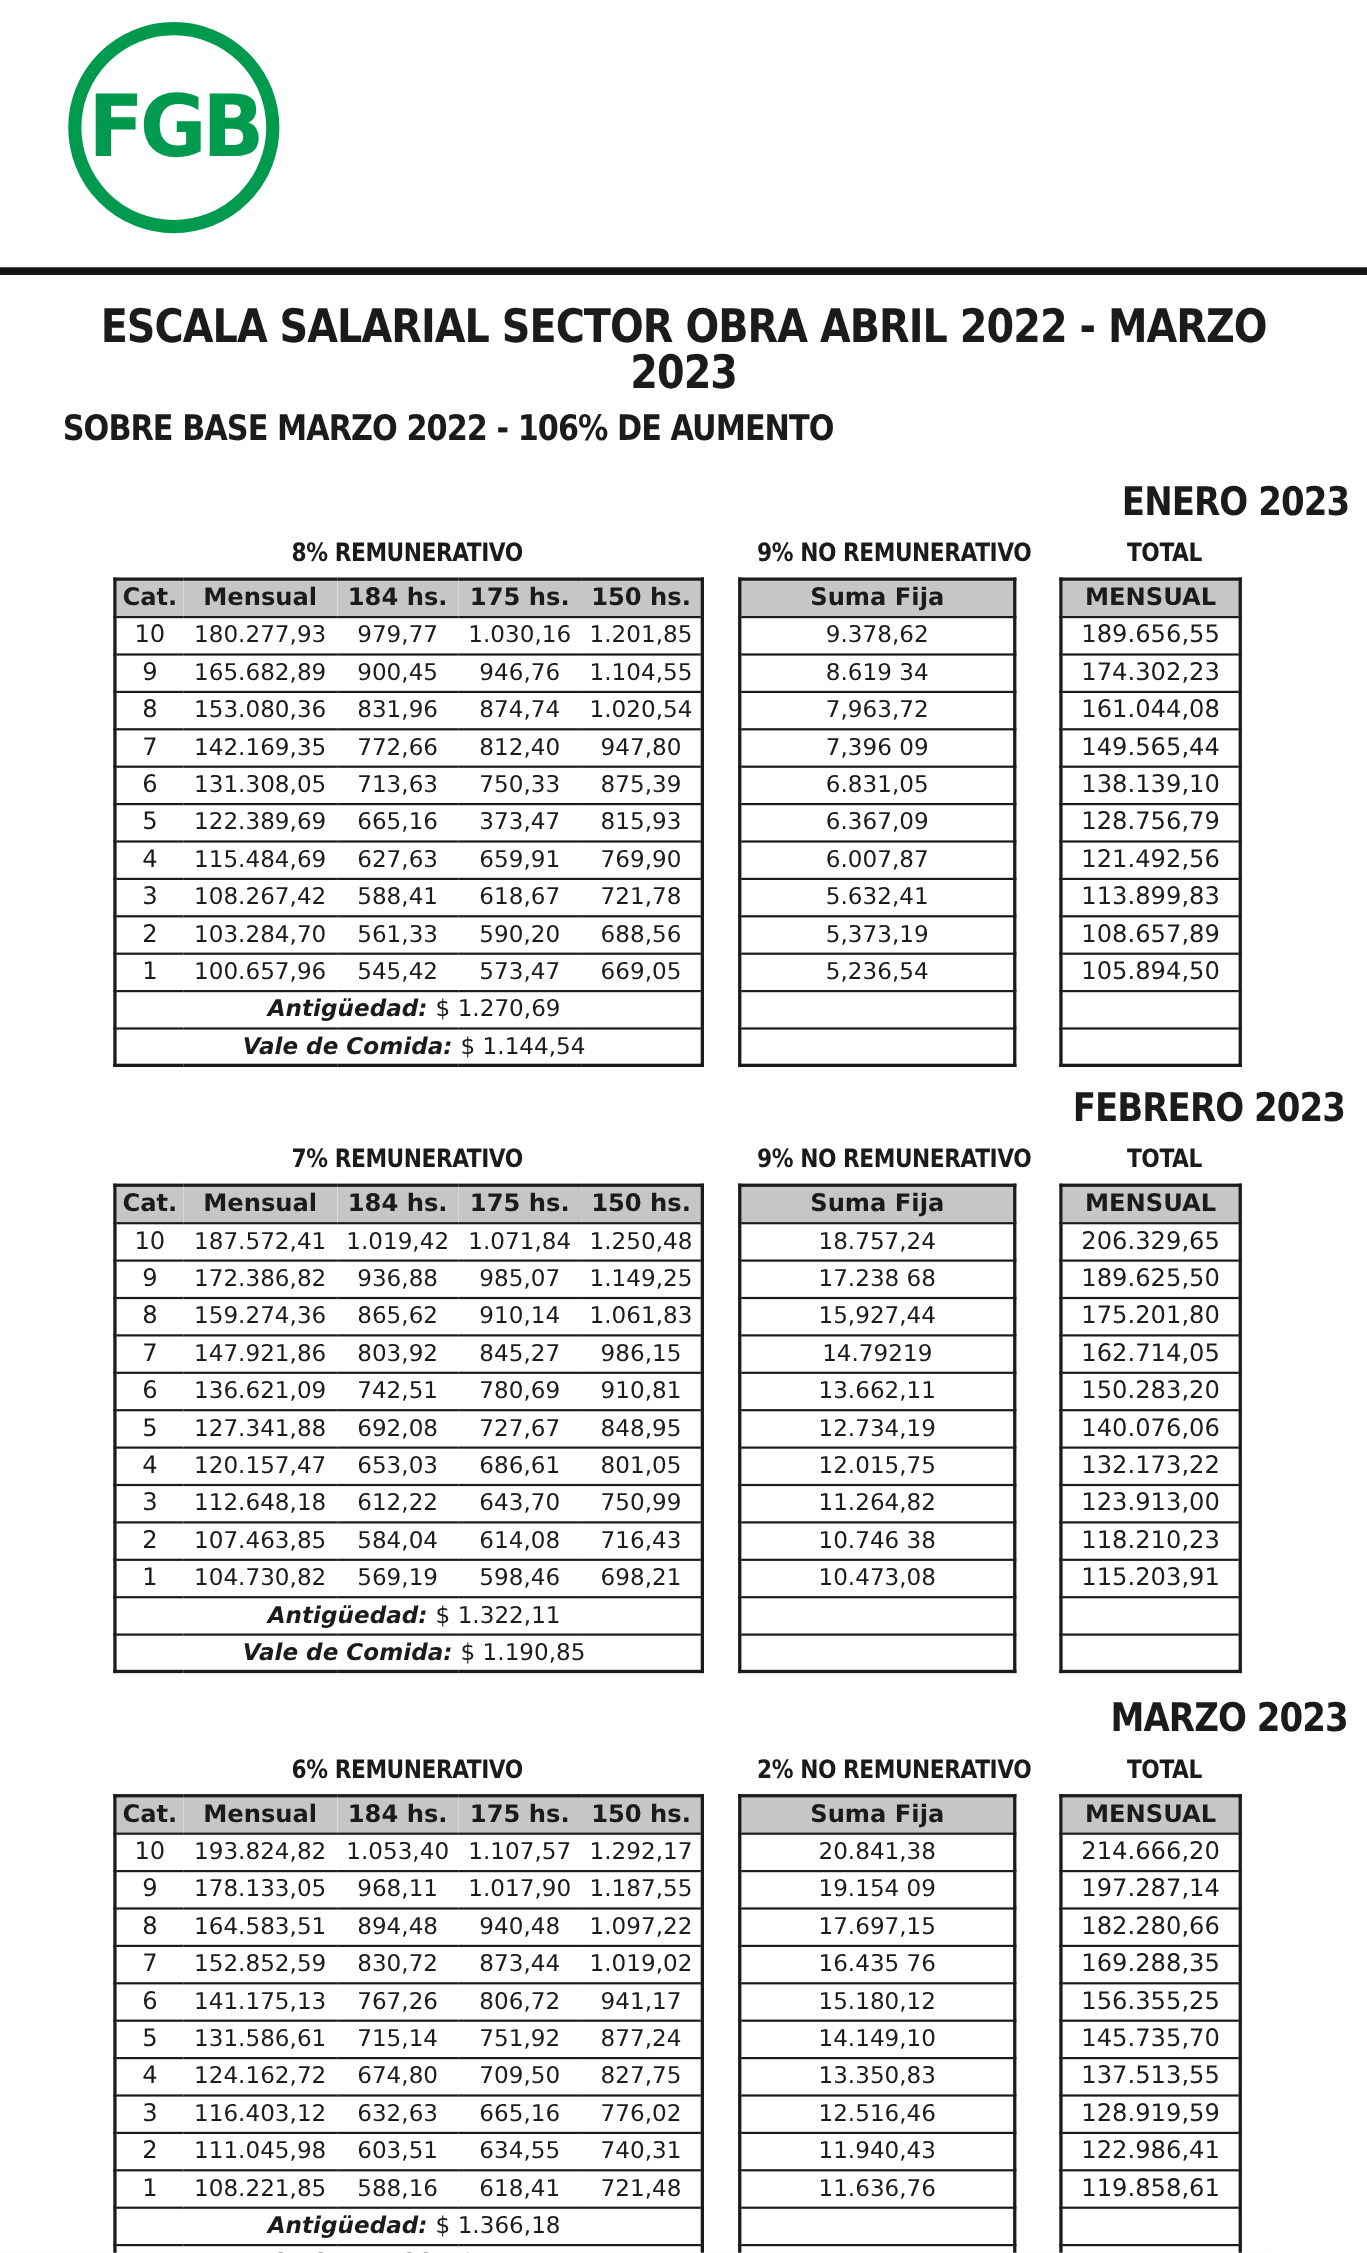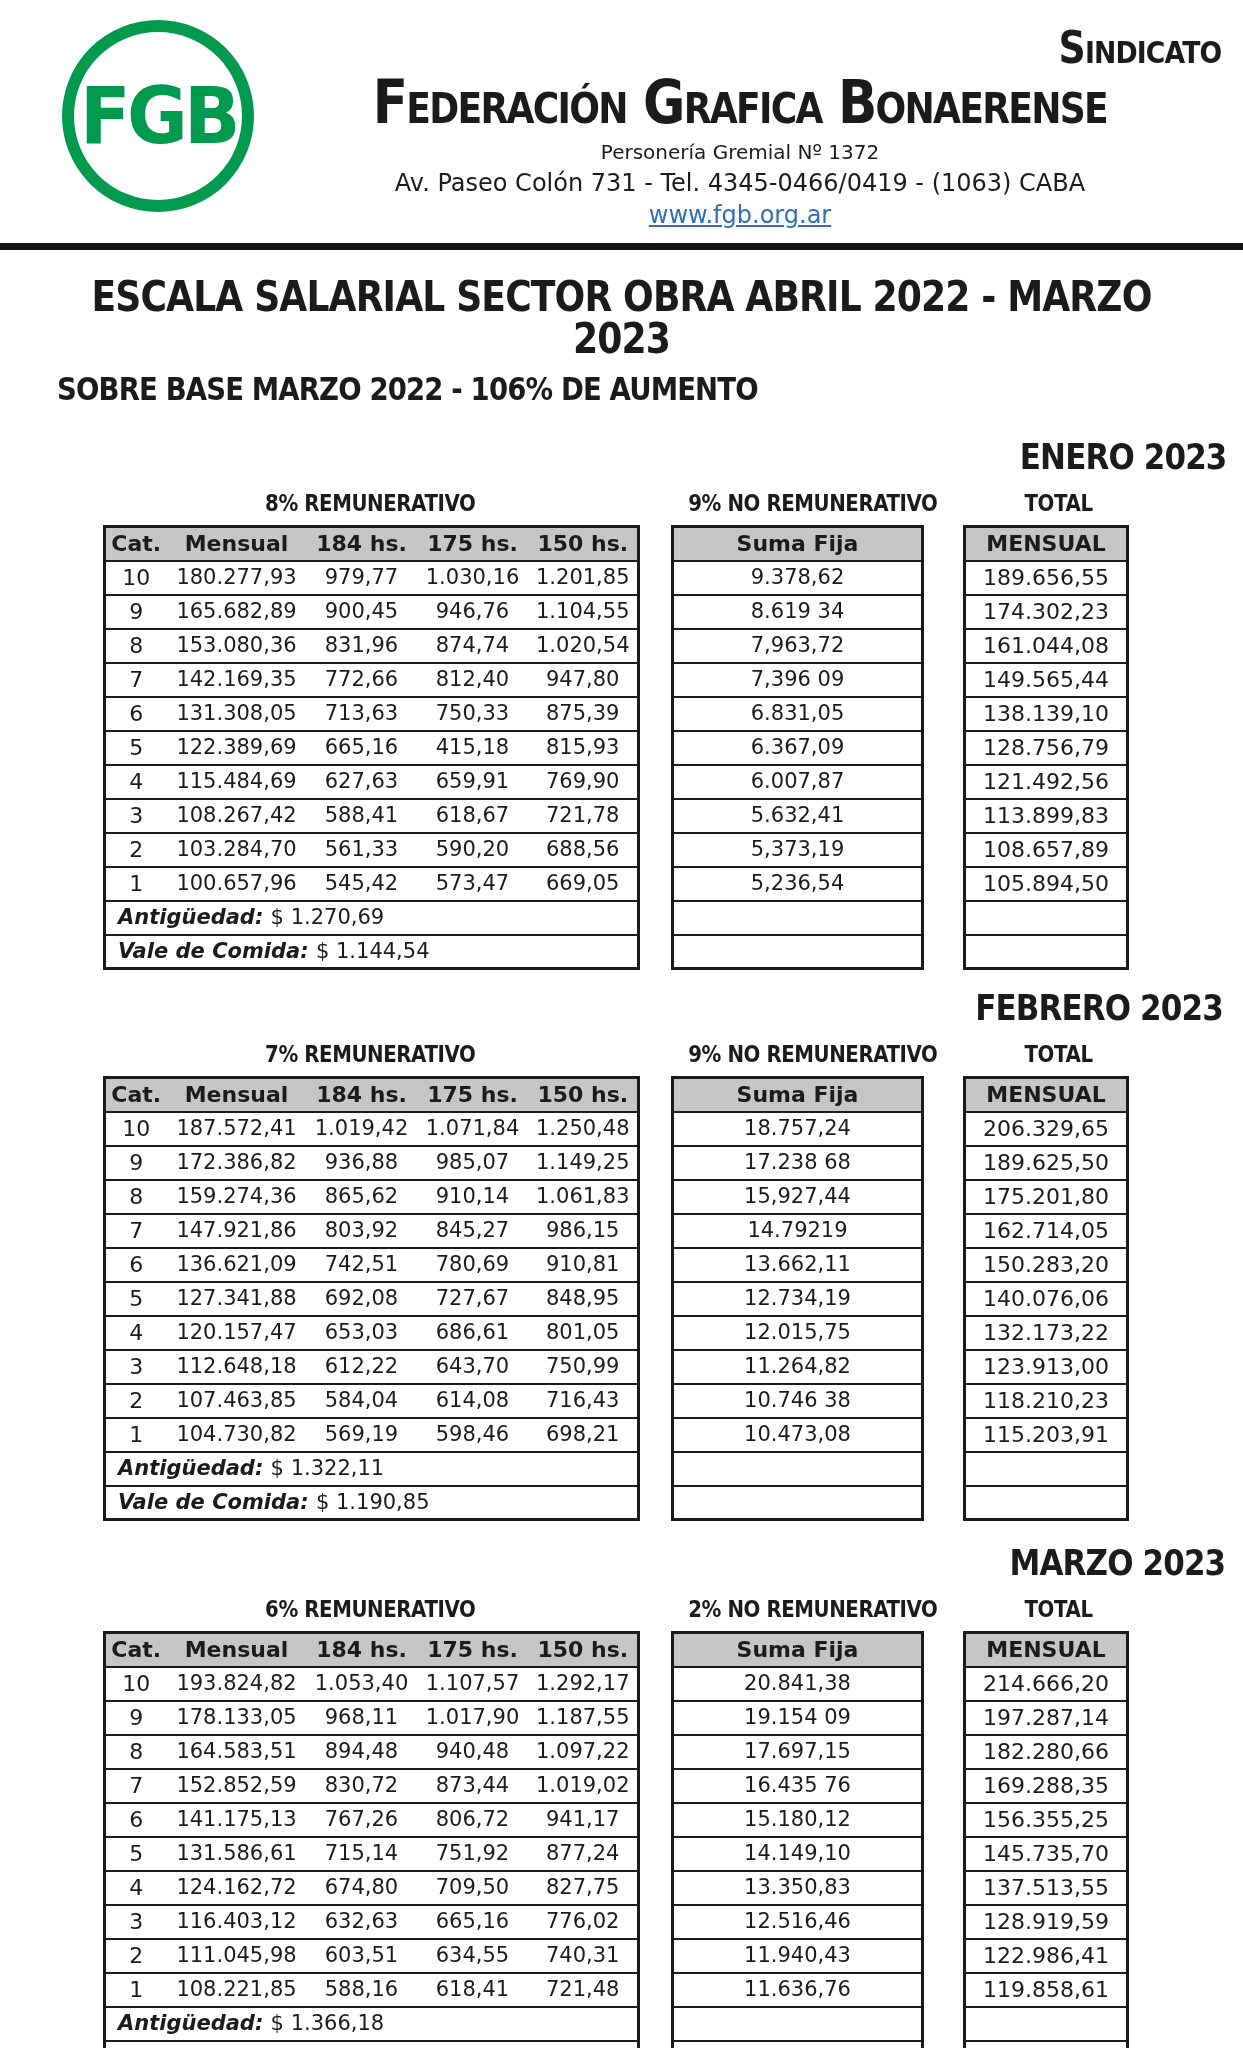--- a/index.html
+++ b/index.html
@@ -49,38 +49,31 @@
 
   .tables{display:flex;margin-left:103px;margin-top:9px;align-items:flex-start}
   table{border-collapse:collapse;table-layout:fixed;border:3px solid var(--ink)}
   .t-left{width:534px}
   .t-mid{width:253px;margin-left:31px}
   .t-right{width:166px;margin-left:39px}
   th,td{border-top:2px solid var(--ink);border-bottom:2px solid var(--ink);
         height:34px;text-align:center;font-size:21px;line-height:1;padding:0 2px;white-space:nowrap;overflow:hidden}
   th{background:var(--header-gray);font-weight:bold;font-size:22px}
   td.b{font-weight:normal;font-size:22px}
-  td.foot{text-align:left;padding-left:12px}
+  td.foot{text-align:center;padding-left:12px}
   .flabel{font-weight:bold;font-style:italic}
 </style>
 </head>
 <body>
 
 <div class="page">
 
   <div class="header">
     <div class="logo">
       <span class="logo-text">FGB</span>
-    </div>
-    <div class="header-text">
-      <div class="sindicato"><span class="condensed">Sindicato</span></div>
-      <div class="org-name"><span class="condensed">Federación Grafica Bonaerense</span></div>
-      <div class="personeria">Personería Gremial Nº 1372</div>
-      <div class="address">Av. Paseo Colón 731 - Tel. 4345-0466/0419 - (1063) CABA</div>
-      <div class="website"><a>www.fgb.org.ar</a></div>
     </div>
   </div>
   <div class="rule"></div>
 
   <div class="main-title"><span class="condensed">ESCALA SALARIAL SECTOR OBRA ABRIL 2022 - MARZO 2023</span></div>
   <div class="sub-title"><span class="condensed">SOBRE BASE MARZO 2022 - 106% DE AUMENTO</span></div>
 
   <section class="month m1">
     <div class="month-title"><span class="condensed">ENERO 2023</span></div>
     <div class="group-labels">
@@ -139,21 +132,21 @@
               <td class="b">6</td>
               <td>131.308,05</td>
               <td>713,63</td>
               <td>750,33</td>
               <td>875,39</td>
             </tr>
             <tr>
               <td class="b">5</td>
               <td>122.389,69</td>
               <td>665,16</td>
-              <td>415,18</td>
+              <td>373,47</td>
               <td>815,93</td>
             </tr>
             <tr>
               <td class="b">4</td>
               <td>115.484,69</td>
               <td>627,63</td>
               <td>659,91</td>
               <td>769,90</td>
             </tr>
             <tr>

